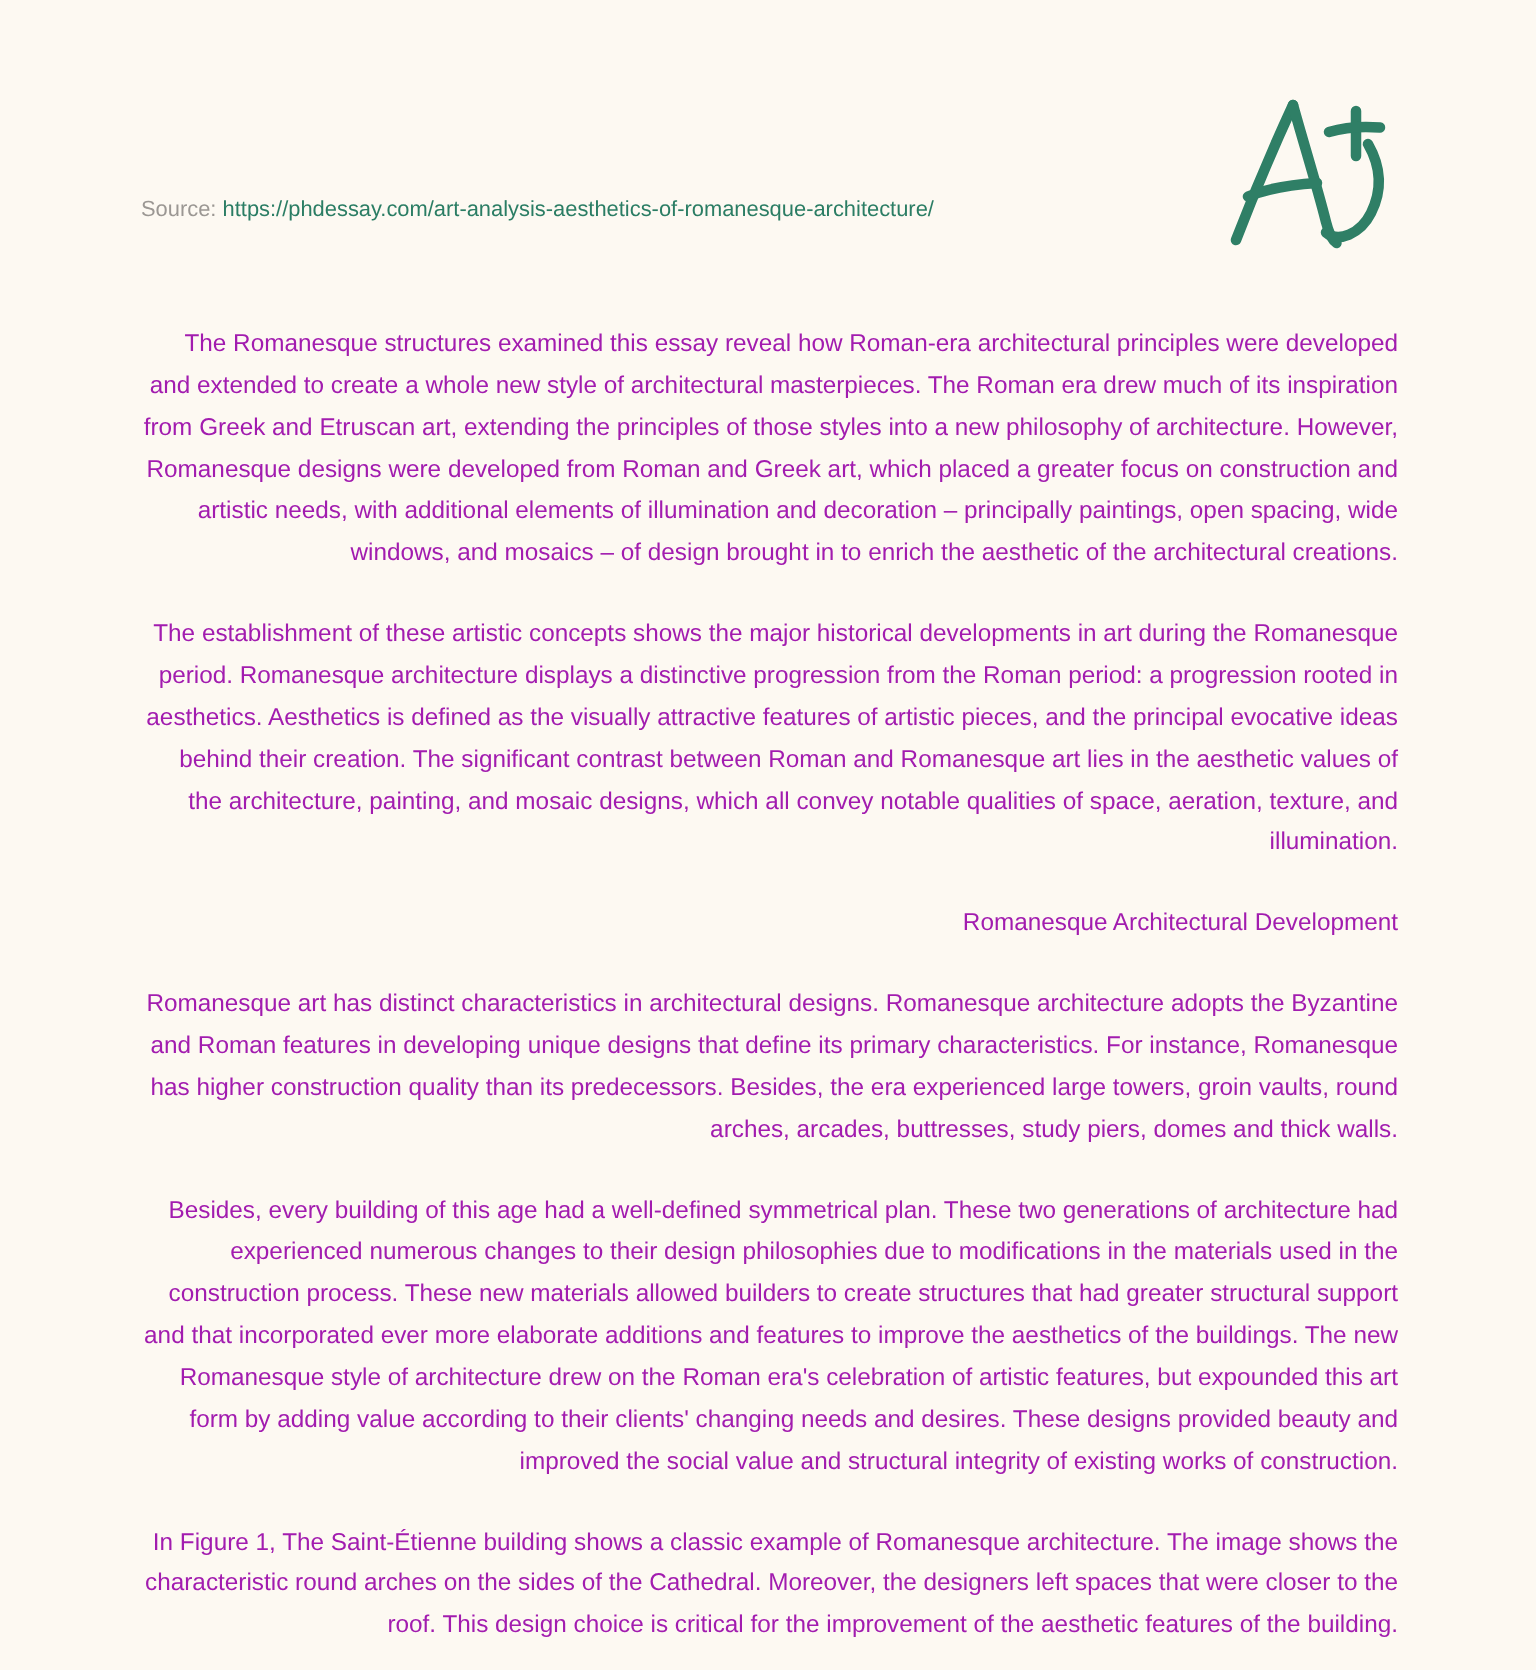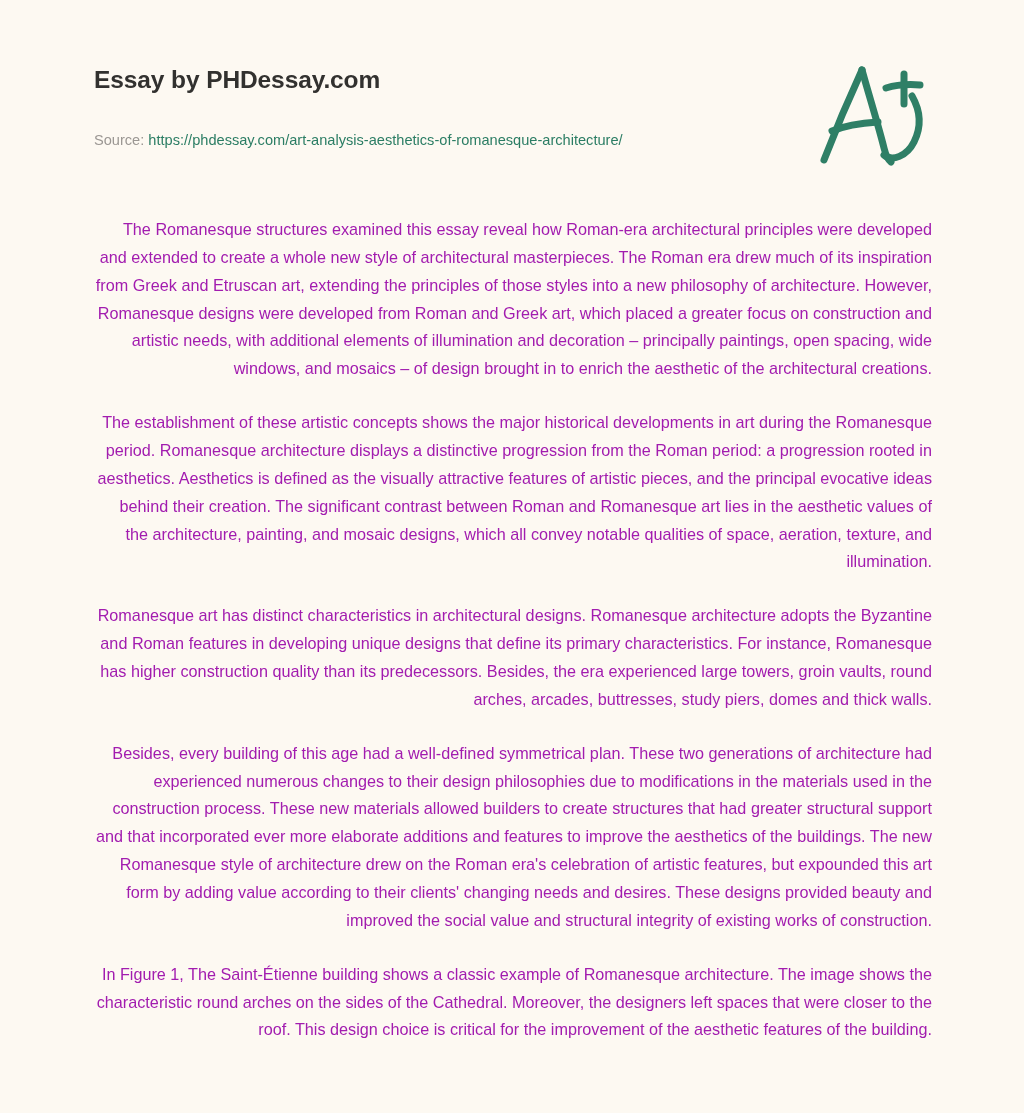--- a/index.html
+++ b/index.html
@@ -101,23 +101,20 @@
     margin-bottom: 0;
   }
 </style>
 </head>
 <body>
 
 <div class="page">
 
   <div class="header">
 
-    <div class="brand-line">
-      <span>Essay by PHDessay.com</span>
-    </div>
 
     <div class="source-line">
       <span>Source: </span><a class="source-link" href="#">https://phdessay.com/art-analysis-aesthetics-of-romanesque-architecture/</a>
     </div>
 
     <div class="logo">
       <svg viewBox="0 0 120 115" xmlns="http://www.w3.org/2000/svg" aria-hidden="true">
         <g fill="none" stroke="#2f7f66" stroke-linecap="round" stroke-linejoin="round">
 
           <path d="M12 108 C 22 82, 38 44, 50 18" stroke-width="7"></path>
@@ -136,20 +133,21 @@
     </div>
 
   </div>
 
   <div class="article">
 
 
     <div class="article-body">
       <p>The Romanesque structures examined this essay reveal how Roman-era architectural principles were developed and extended to create a whole new style of architectural masterpieces. The Roman era drew much of its inspiration from Greek and Etruscan art, extending the principles of those styles into a new philosophy of architecture. However, Romanesque designs were developed from Roman and Greek art, which placed a greater focus on construction and artistic needs, with additional elements of illumination and decoration – principally paintings, open spacing, wide windows, and mosaics – of design brought in to enrich the aesthetic of the architectural creations.</p>
       <p>The establishment of these artistic concepts shows the major historical developments in art during the Romanesque period. Romanesque architecture displays a distinctive progression from the Roman period: a progression rooted in aesthetics. Aesthetics is defined as the visually attractive features of artistic pieces, and the principal evocative ideas behind their creation. The significant contrast between Roman and Romanesque art lies in the aesthetic values of the architecture, painting, and mosaic designs, which all convey notable qualities of space, aeration, texture, and illumination.</p>
+      <p>Romanesque Architectural Development</p>
       <p>Romanesque art has distinct characteristics in architectural designs. Romanesque architecture adopts the Byzantine and Roman features in developing unique designs that define its primary characteristics. For instance, Romanesque has higher construction quality than its predecessors. Besides, the era experienced large towers, groin vaults, round arches, arcades, buttresses, study piers, domes and thick walls.</p>
       <p>Besides, every building of this age had a well-defined symmetrical plan. These two generations of architecture had experienced numerous changes to their design philosophies due to modifications in the materials used in the construction process. These new materials allowed builders to create structures that had greater structural support and that incorporated ever more elaborate additions and features to improve the aesthetics of the buildings. The new Romanesque style of architecture drew on the Roman era's celebration of artistic features, but expounded this art form by adding value according to their clients' changing needs and desires. These designs provided beauty and improved the social value and structural integrity of existing works of construction.</p>
       <p>In Figure 1, The Saint-Étienne building shows a classic example of Romanesque architecture. The image shows the characteristic round arches on the sides of the Cathedral. Moreover, the designers left spaces that were closer to the roof. This design choice is critical for the improvement of the aesthetic features of the building.</p>
 
     </div>
 
   </div>
 
 </div>
 

